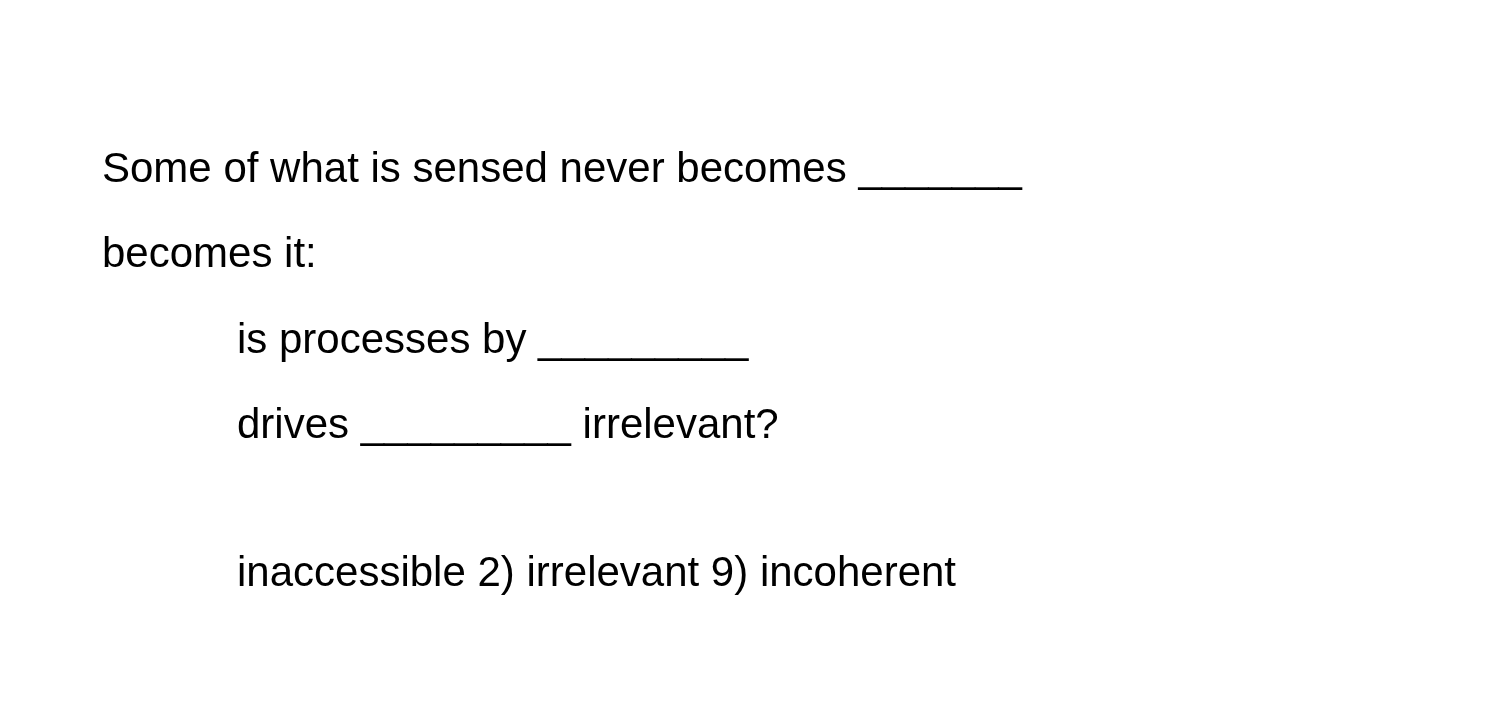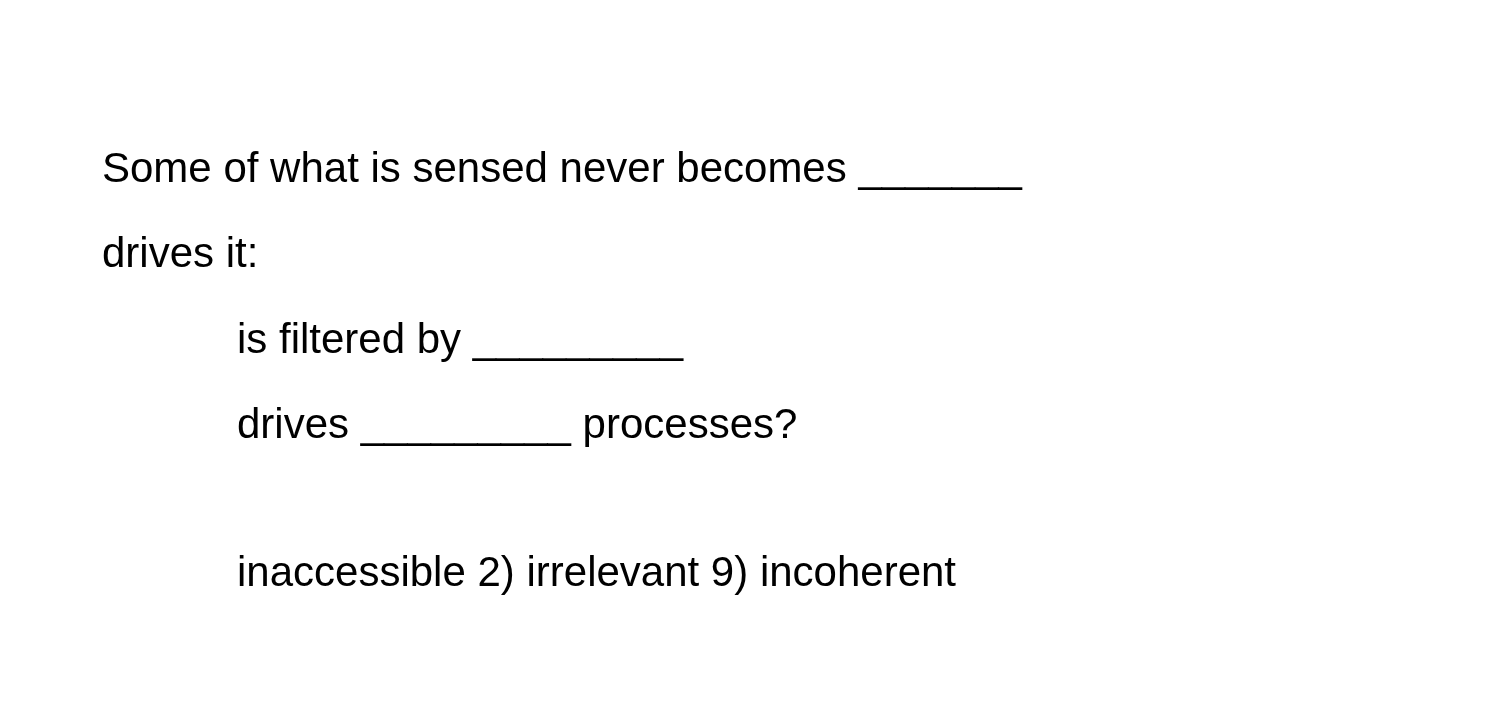--- a/index.html
+++ b/index.html
@@ -24,17 +24,17 @@
       padding-left: 135px;
     }
     .spacer {
       height: 48px;
     }
   </style>
 </head>
 <body>
 
 <div class="question-text">Some of what is sensed never becomes _______</div>
-<div class="question-text">drives it:</div>
-<div class="question-text indent">is filtered by _________</div>
-<div class="question-text indent">drives _________ processes?</div>
+<div class="question-text">becomes it:</div>
+<div class="question-text indent">is processes by _________</div>
+<div class="question-text indent">drives _________ irrelevant?</div>
 <div class="spacer"></div>
 <div class="question-text indent">inaccessible 2) irrelevant 9) incoherent</div>
 
 </body></html>

